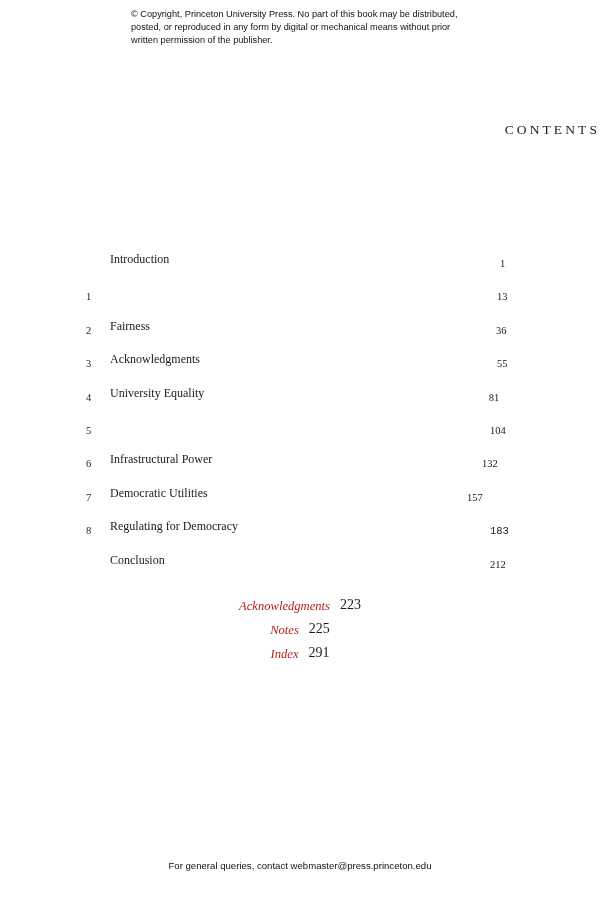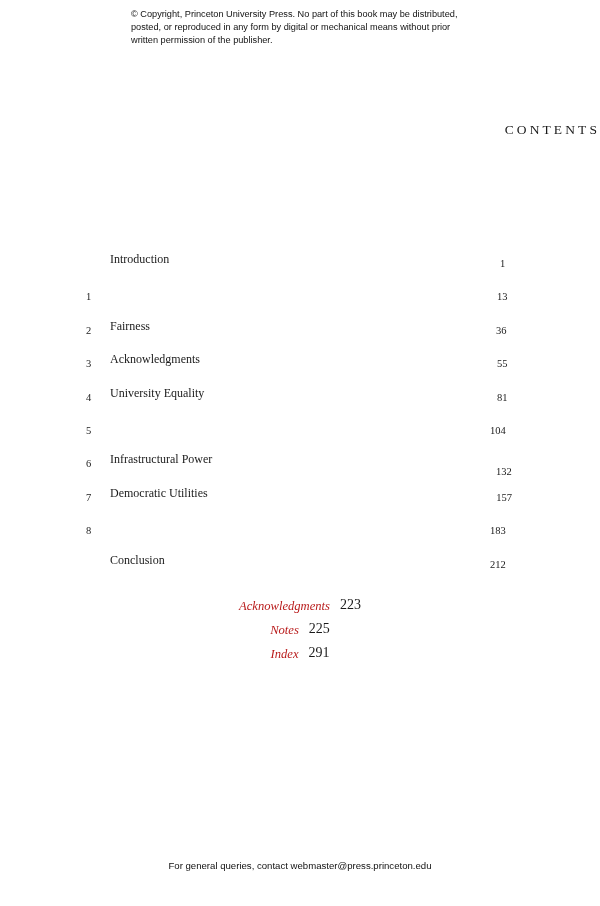--- a/index.html
+++ b/index.html
@@ -151,39 +151,40 @@
         <span class="toc-page" style="left: 496px;">36</span>
       </div>
       <div class="toc-row">
         <span class="toc-num">3</span>
         <span class="toc-title">Acknowledgments</span>
         <span class="toc-page" style="left: 497px;">55</span>
       </div>
       <div class="toc-row">
         <span class="toc-num">4</span>
         <span class="toc-title">University Equality</span>
-        <span class="toc-page" style="left: 497px;">81</span>
+        <span class="toc-page" style="left: 474px; text-align: center;">81</span>
       </div>
       <div class="toc-row">
         <span class="toc-num">5</span>
         <span class="toc-page" style="left: 490px;">104</span>
       </div>
       <div class="toc-row">
         <span class="toc-num">6</span>
         <span class="toc-title">Infrastructural Power</span>
-        <span class="toc-page" style="left: 496px; margin-top: 8px;">132</span>
+        <span class="toc-page" style="left: 482px;">132</span>
       </div>
       <div class="toc-row">
         <span class="toc-num">7</span>
         <span class="toc-title">Democratic Utilities</span>
-        <span class="toc-page" style="left: 484px; text-align: center;">157</span>
+        <span class="toc-page" style="left: 467px;">157</span>
       </div>
       <div class="toc-row">
         <span class="toc-num">8</span>
-        <span class="toc-page" style="left: 490px;">183</span>
+        <span class="toc-title">Regulating for Democracy</span>
+        <span class="toc-page" style="left: 490px; font-family: Liberation Mono, monospace;">183</span>
       </div>
       <div class="toc-row">
         <span class="toc-num"></span>
         <span class="toc-title">Conclusion</span>
         <span class="toc-page" style="left: 490px;">212</span>
       </div>
     </div>
 
   <div class="backmatter">
       <div class="bm-row"><span class="bm-label">Acknowledgments</span><span class="bm-page">223</span></div>

